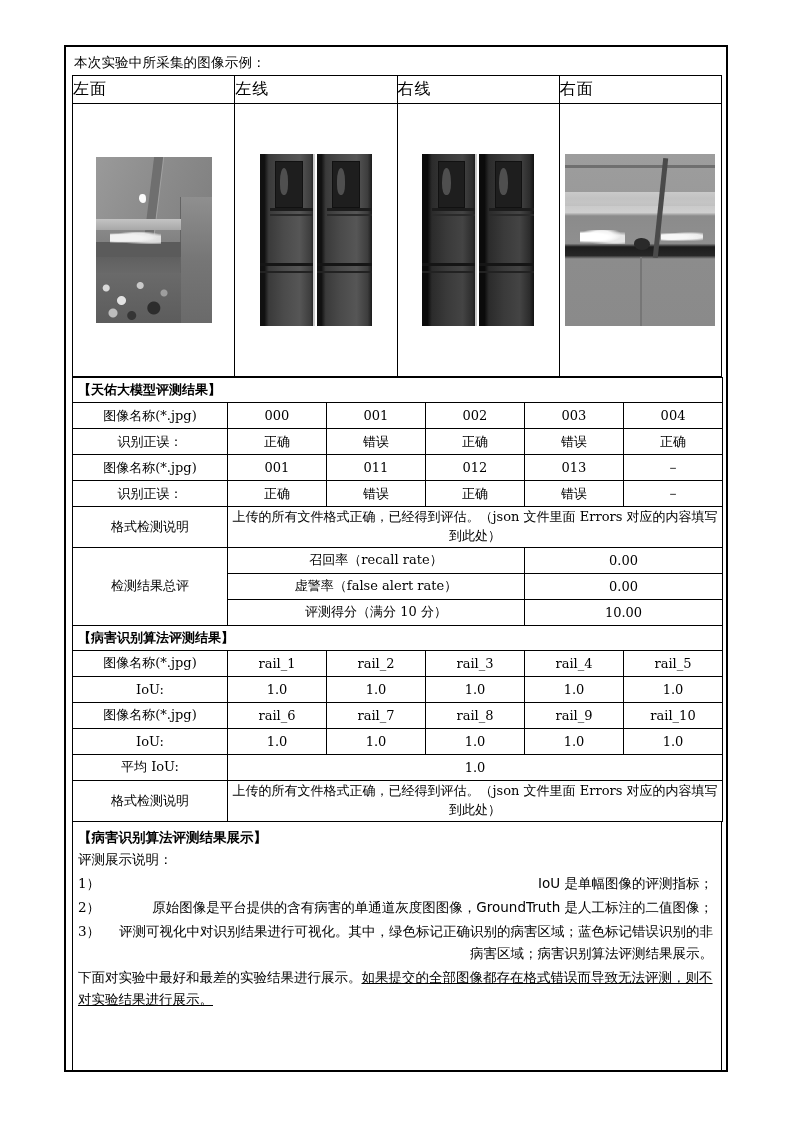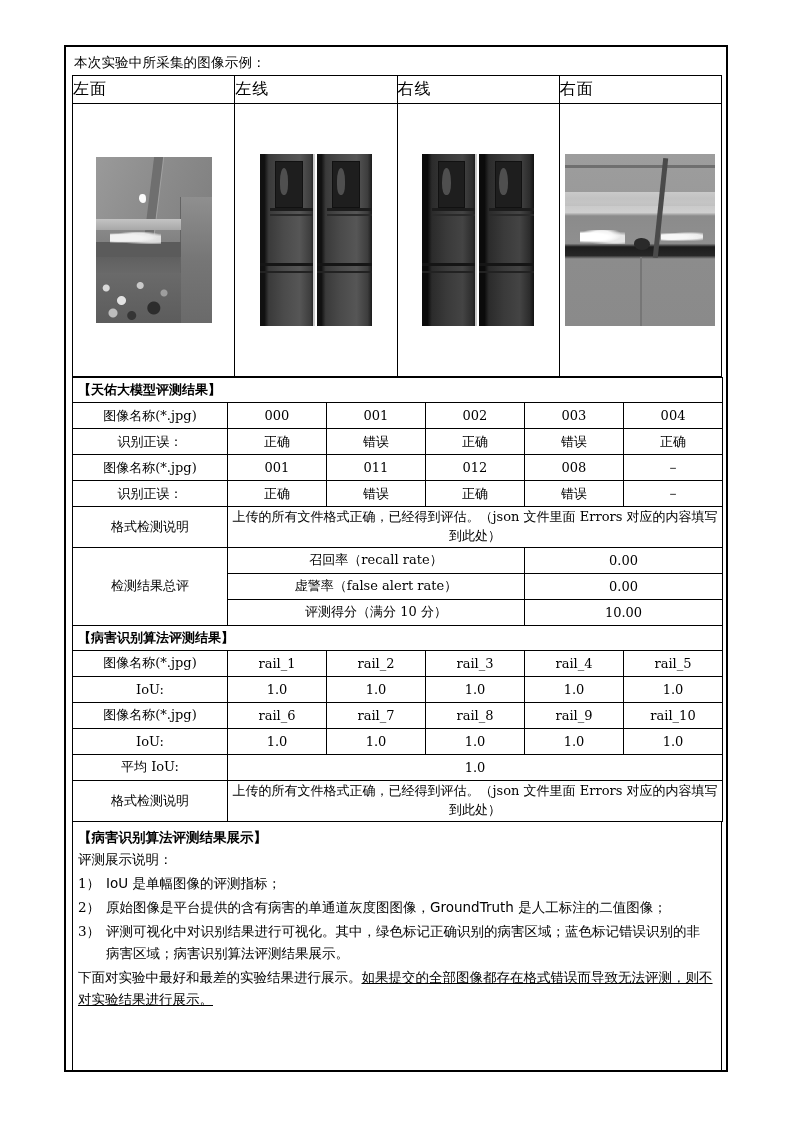--- a/index.html
+++ b/index.html
@@ -332,21 +332,21 @@
     gap: 6px;
     font-size: 13.5px;
     line-height: 1.62;
     margin: 2px 0;
   }
   .explain .numlist .n {
     width: 22px;
     flex: 0 0 22px;
     font-family: "DejaVu Serif", "Liberation Serif", serif;
   }
-  .explain .numlist .t { flex: 1; }
+  .explain .numlist .t { flex: 1; text-align: right; }
   .u { text-decoration: underline; }
 </style>
 </head>
 <body>
 
 <div class="page">
   <div class="page-border">
     <div class="inner">
 
       <div class="lead-line zh">本次实验中所采集的图像示例：</div>
@@ -467,21 +467,21 @@
           <td class="lbl">错误</td>
           <td class="lbl">正确</td>
           <td class="lbl">错误</td>
           <td class="lbl">正确</td>
         </tr>
         <tr>
           <td class="lbl">图像名称(*.jpg)</td>
           <td class="num">001</td>
           <td class="num">011</td>
           <td class="num">012</td>
-          <td class="num">008</td>
+          <td class="num">013</td>
           <td class="num">－</td>
         </tr>
         <tr>
           <td class="lbl">识别正误：</td>
           <td class="lbl">正确</td>
           <td class="lbl">错误</td>
           <td class="lbl">正确</td>
           <td class="lbl">错误</td>
           <td class="lbl">－</td>
         </tr>

